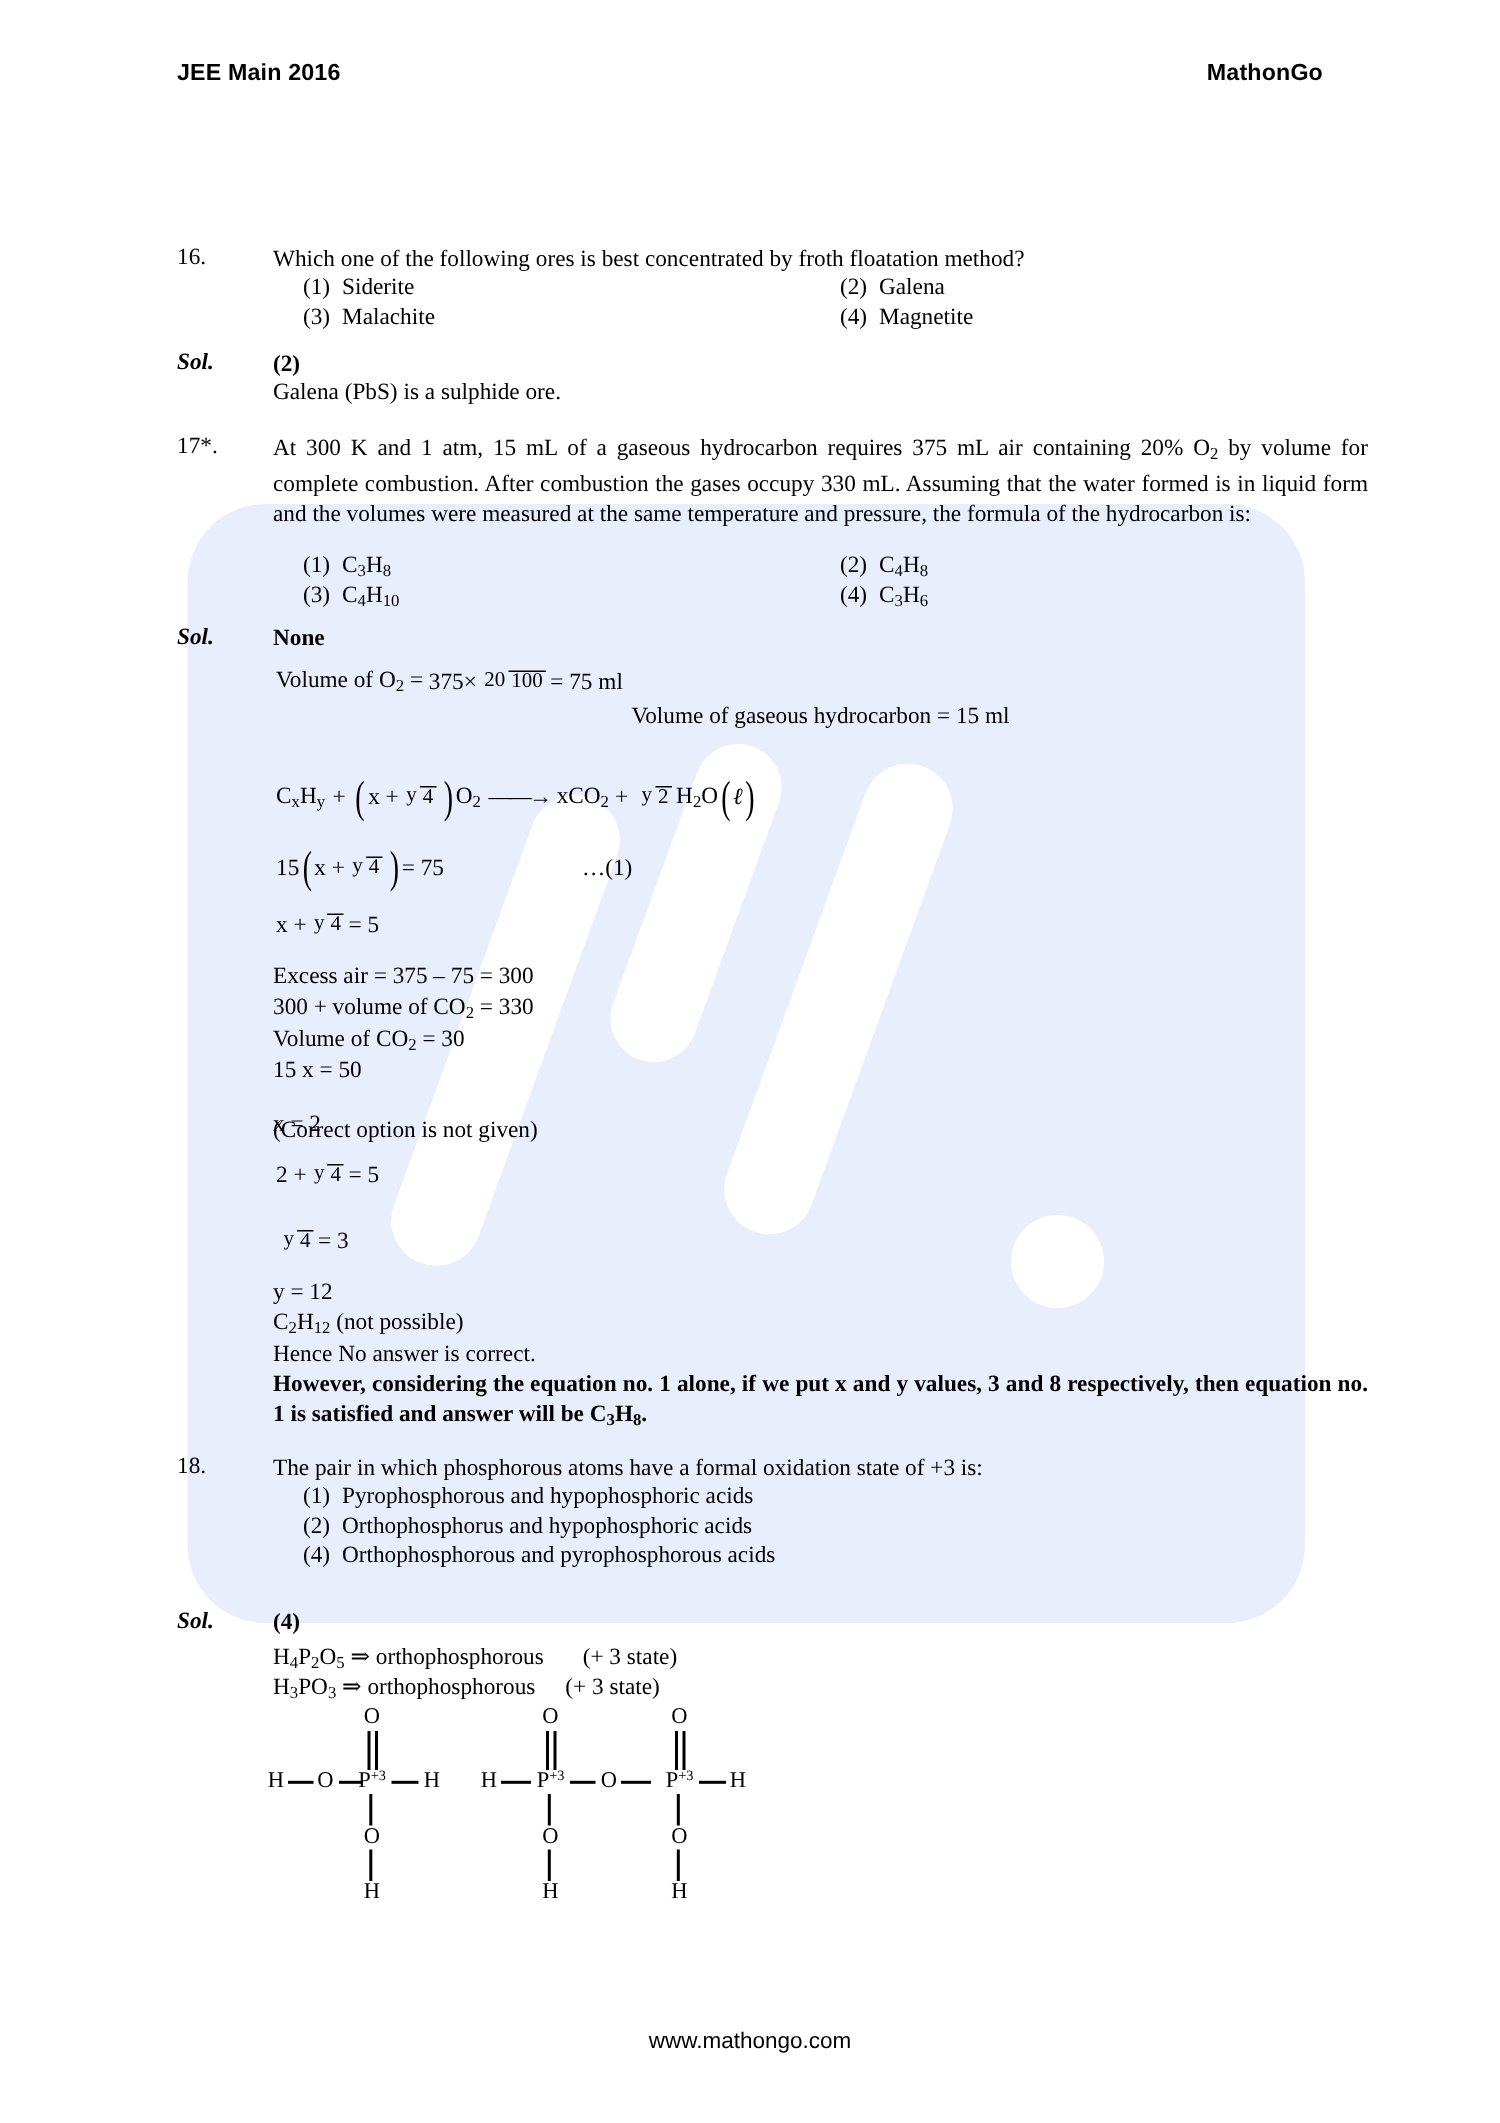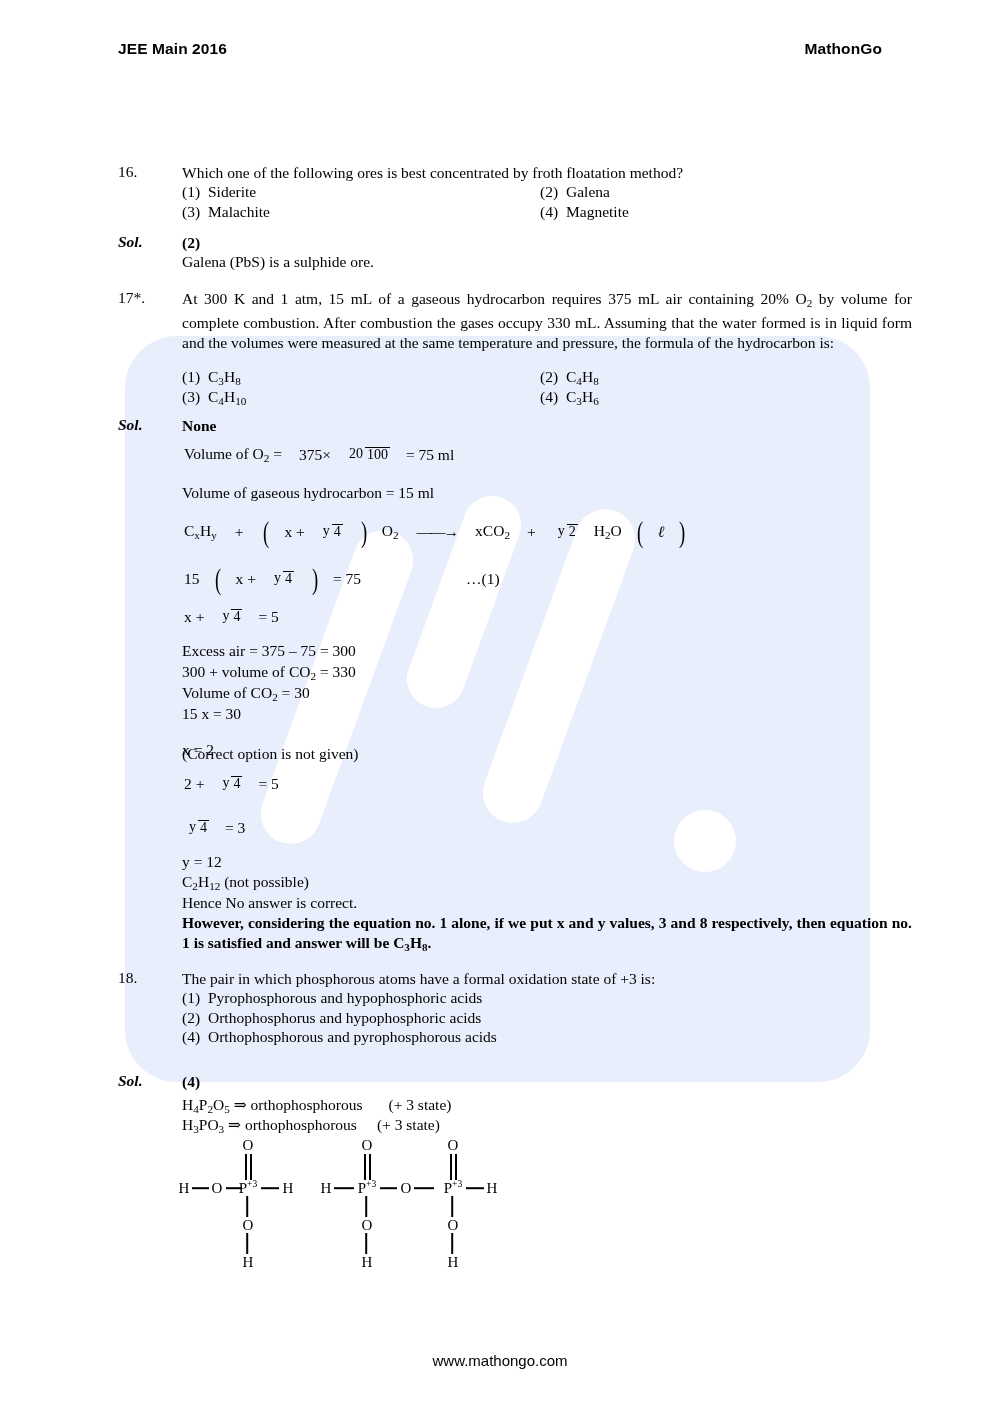--- a/index.html
+++ b/index.html
@@ -119,40 +119,40 @@
     width: 730px;
     font-size: 15.5px;
     line-height: 19.5px;
   }
   .just { text-align: justify; }
   .bold { font-weight: bold; }
 
   .opt-row {
     position: relative;
     height: 19.5px;
+    margin-left: 20px;
   }
   .opt-a {
     position: absolute;
     left: 0;
   }
   .opt-b {
     position: absolute;
     left: 358px;
   }
   .opt-lbl { display: inline-block; min-width: 26px; }
 
   sub { font-size: 0.72em; vertical-align: -0.26em; }
 
   
   .mrow {
     display: flex;
     align-items: center;
     font-size: 15.5px;
     line-height: 1.1;
-    gap: 13px;
   }
   .frac {
     display: inline-flex;
     align-items: center;
     vertical-align: middle;
     margin: 0 3px;
     font-size: 14px;
     line-height: 1.05;
   }
   .frac .num { padding: 0 2px; }
@@ -276,21 +276,21 @@
     <div class="blk mrow" style="left:184px; top:445px;">
       <span>Volume of O<sub>2</sub>&nbsp;=&nbsp;</span>
       <span>375×</span>
       <span class="frac">
         <span class="num">20</span>
         <span class="den">100</span>
       </span>
       <span>= 75 ml</span>
     </div>
 
-    <div class="body-col blk" style="top:483px;">Volume of gaseous hydrocarbon = 15 ml</div>
+    <div class="body-col blk" style="top:468px;text-align:center;">Volume of gaseous hydrocarbon = 15 ml</div>
 
     <div class="blk mrow" style="left:184px; top:519px;">
       <span>C<sub>x</sub>H<sub>y</sub></span>
       <span style="margin:0 5px;">+</span>
       <span class="paren">(</span>
       <span>x +</span>
       <span class="frac">
         <span class="num">y</span>
         <span class="den">4</span>
       </span>
@@ -327,21 +327,21 @@
       <span class="frac">
         <span class="num">y</span>
         <span class="den">4</span>
       </span>
       <span>= 5</span>
     </div>
 
     <div class="body-col blk" style="top:641px;">Excess air = 375 – 75 = 300</div>
     <div class="body-col blk" style="top:662px;">300 + volume of CO<sub>2</sub> = 330</div>
     <div class="body-col blk" style="top:683px;">Volume of CO<sub>2</sub> = 30</div>
-    <div class="body-col blk" style="top:704px;">15 x = 30</div>
+    <div class="body-col blk" style="top:704px;">15 x = 50</div>
     <div class="body-col blk" style="top:740px;">x = 2</div>
     <div class="body-col blk" style="top:744px;">(Correct option is not given)</div>
 
     <div class="blk mrow" style="left:184px; top:775px;">
       <span>2 +</span>
       <span class="frac">
         <span class="num">y</span>
         <span class="den">4</span>
       </span>
       <span>= 5</span>

